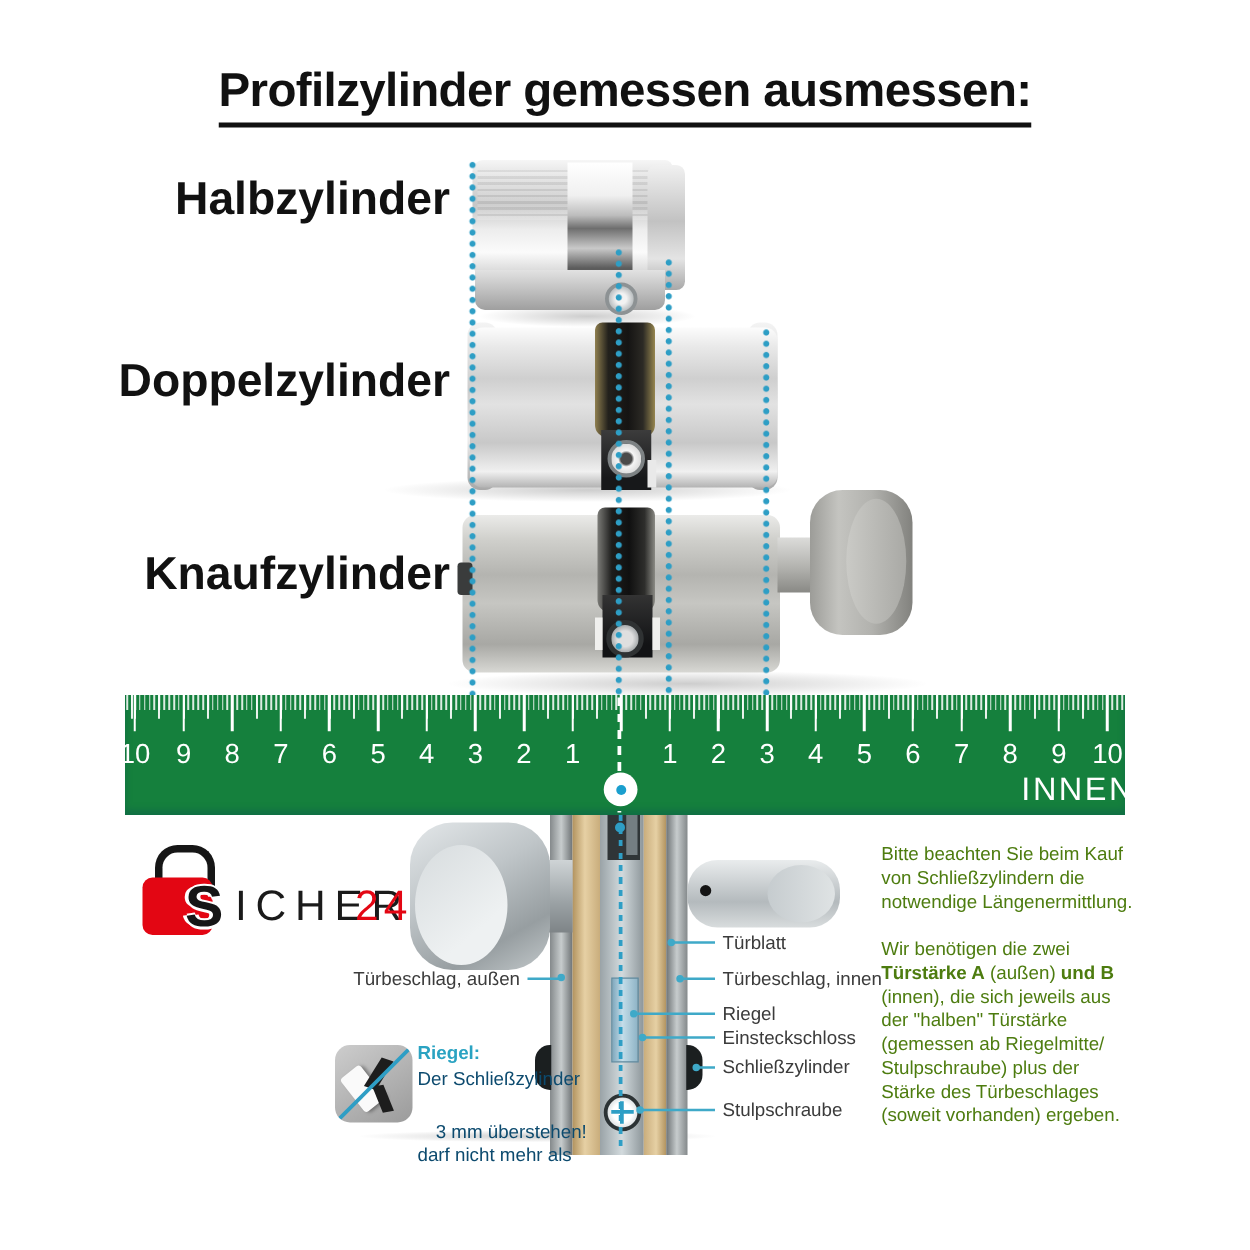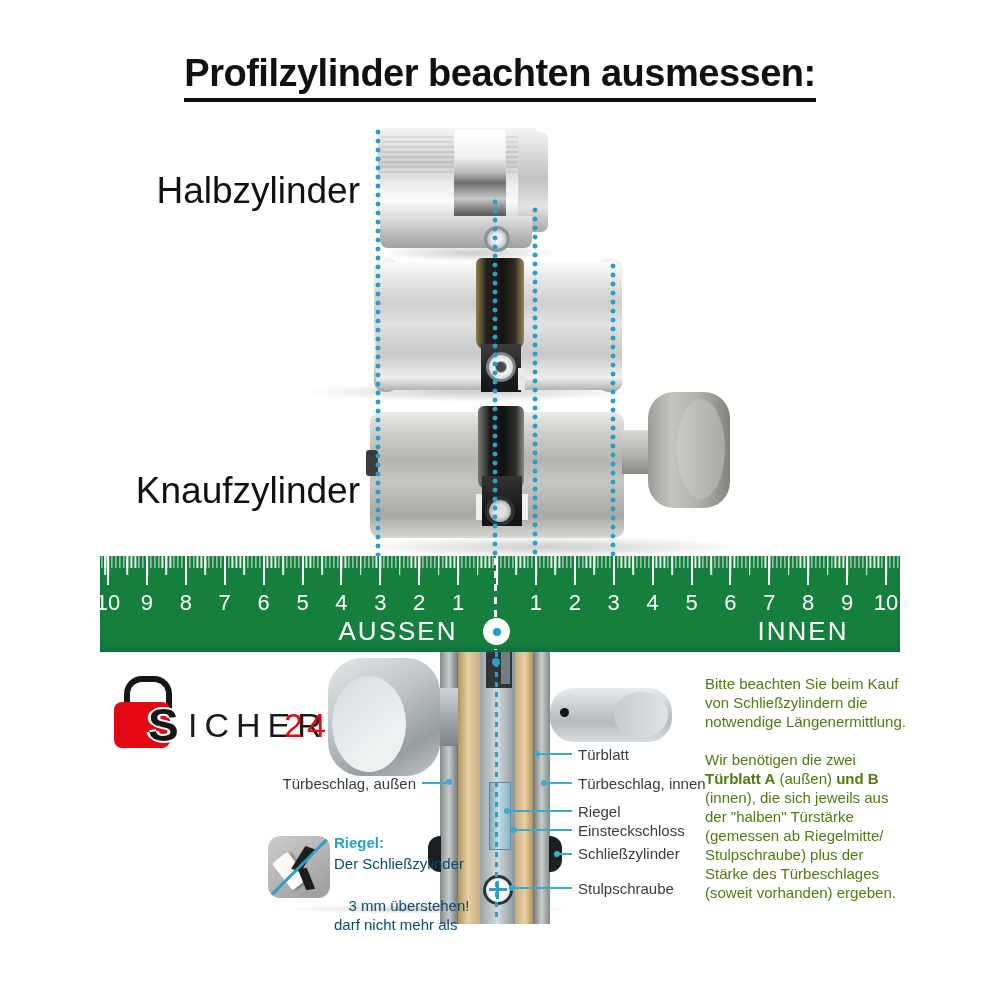--- a/index.html
+++ b/index.html
@@ -6,21 +6,21 @@
   #canvas{position:relative;width:1000px;height:1000px;background:#fff;overflow:hidden;
           font-family:"Liberation Sans",sans-serif;}
   .abs{position:absolute;}
 
   
   .title{left:0;top:52px;width:1000px;text-align:center;font-size:38px;font-weight:700;
          color:#111;letter-spacing:-0.5px;}
   .title span{border-bottom:4px solid #111;padding-bottom:4px;}
 
   
-  .cyl-label{width:330px;text-align:right;left:30px;font-size:37px;font-weight:400;color:#111;margin-top:32px;}
+  .cyl-label{width:330px;text-align:right;left:30px;font-size:37px;font-weight:700;color:#111;}
   .lab-halb{top:138px;}
   .lab-doppel{top:284px;}
   .lab-knauf{top:438px;}
 
   
   .dotline{width:6px;background-image:radial-gradient(circle at 3px 4px,#2e9ec5 2.1px,rgba(46,158,197,0) 2.8px);
            background-size:6px 9px;z-index:9;}
   .dl1{left:375px;top:128px;height:428px;}
   .dl2{left:492px;top:198px;height:358px;}
   .dl3{left:532px;top:206px;height:350px;}
@@ -87,21 +87,21 @@
   .ruler{left:100px;top:556px;width:800px;height:96px;background:#15803d;z-index:4;
          box-shadow:inset 0 -4px 6px rgba(0,60,90,.25);}
   .ticks{position:absolute;left:0;top:0;width:800px;}
   .t-mm{height:12px;background:repeating-linear-gradient(90deg,rgba(255,255,255,.85) 0 1.3px,rgba(255,255,255,0) 1.3px 3.89px);background-position:7.4px 0;}
   .t-half{height:19px;background:repeating-linear-gradient(90deg,rgba(255,255,255,.9) 0 1.6px,rgba(255,255,255,0) 1.6px 19.45px);background-position:7.2px 0;}
   .t-cm{height:29px;background:repeating-linear-gradient(90deg,#ffffff 0 2px,rgba(255,255,255,0) 2px 38.9px);background-position:7px 0;}
   .rnum{position:absolute;top:34px;width:40px;margin-left:-20px;text-align:center;
         color:#fff;font-size:22px;font-weight:400;}
   .rword{position:absolute;top:60px;color:#fff;font-size:26px;letter-spacing:2px;}
   .w-aussen{left:188px;width:220px;text-align:center;}
-  .w-innen{left:598px;width:210px;text-align:center;}
+  .w-innen{left:598px;width:210px;text-align:right;}
   .r-dash{position:absolute;left:394px;top:2px;width:3px;height:92px;
     background:repeating-linear-gradient(180deg,#fff 0 7px,rgba(255,255,255,0) 7px 13px);}
   .r-grommet{position:absolute;left:383px;top:62px;width:27px;height:27px;border-radius:50%;background:#fff;}
   .r-grommet:after{content:"";position:absolute;left:10px;top:10px;width:8px;height:8px;border-radius:50%;background:#1a9fce;}
 
   
   .logo{left:112px;top:676px;width:230px;height:76px;z-index:6;}
   .lock-shackle{position:absolute;left:12px;top:0px;width:36px;height:36px;border:6px solid #161616;
     border-bottom:none;border-radius:18px 18px 0 0;}
   .lock-body{position:absolute;left:2px;top:26px;width:56px;height:46px;border-radius:8px;background:#e30613;}
@@ -166,23 +166,24 @@
   .info p{margin:0 0 19px 0;}
   .b{font-weight:700;}
 
   .floor-shadow{left:280px;top:904px;width:300px;height:10px;}
 </style>
 </head>
 <body>
 
 <div id="canvas">
 
-  <div class="abs title"><span>Profilzylinder beachten ausmessen:</span></div>
+  <div class="abs title"><span>Profilzylinder gemessen ausmessen:</span></div>
 
   <div class="abs cyl-label lab-halb">Halbzylinder</div>
+  <div class="abs cyl-label lab-doppel">Doppelzylinder</div>
   <div class="abs cyl-label lab-knauf">Knaufzylinder</div>
 
   <div class="abs shadow-ell sh-hz"></div>
   <div class="abs shadow-ell sh-dz"></div>
   <div class="abs shadow-ell sh-kz"></div>
 
   <div class="abs hz">
     <div class="hz-body"></div>
     <div class="hz-brush"></div>
     <div class="hz-chrome"></div>
@@ -234,21 +235,20 @@
         <span class="rnum" style="left: 474.8px;">2</span>
         <span class="rnum" style="left: 513.7px;">3</span>
         <span class="rnum" style="left: 552.6px;">4</span>
         <span class="rnum" style="left: 591.5px;">5</span>
         <span class="rnum" style="left: 630.4px;">6</span>
         <span class="rnum" style="left: 669.3px;">7</span>
         <span class="rnum" style="left: 708.2px;">8</span>
         <span class="rnum" style="left: 747.1px;">9</span>
         <span class="rnum" style="left: 786px;">10</span>
       </div>
-    <div class="rword w-aussen">AUSSEN</div>
     <div class="rword w-innen">INNEN</div>
     <div class="r-dash"></div>
     <div class="r-grommet"></div>
   </div>
 
   <div class="abs logo">
     <div class="lock-shackle"></div>
     <div class="lock-body"></div>
     <div class="logo-s">S</div>
     <div class="logo-icher">ICHER</div>
@@ -306,16 +306,16 @@
     <div class="wi-jag2"></div>
     <div class="wi-line"></div>
   </div>
   <div class="abs warn-head">Riegel:</div>
   <div class="abs warn-line" style="top:855px;">Der Schließzylinder</div>
   <div class="abs warn-line" style="top:916px;">darf nicht mehr als</div>
   <div class="abs warn-line" style="top:897px;text-align:center;">3 mm überstehen!</div>
 
   <div class="abs info">
     <p>Bitte beachten Sie beim Kauf von Schließzylindern die notwendige Längenermittlung.</p>
-    <p><span>Wir benötigen die zwei </span><span class="b">Türblatt A</span><span> (außen) </span><span class="b">und B</span><span> (innen), die sich jeweils aus der "halben" Türstärke (gemessen ab Riegelmitte/ Stulpschraube) plus der Stärke des Türbeschlages (soweit vorhanden) ergeben.</span></p>
+    <p><span>Wir benötigen die zwei </span><span class="b">Türstärke A</span><span> (außen) </span><span class="b">und B</span><span> (innen), die sich jeweils aus der "halben" Türstärke (gemessen ab Riegelmitte/ Stulpschraube) plus der Stärke des Türbeschlages (soweit vorhanden) ergeben.</span></p>
   </div>
 
 </div>
 
 </body></html>

